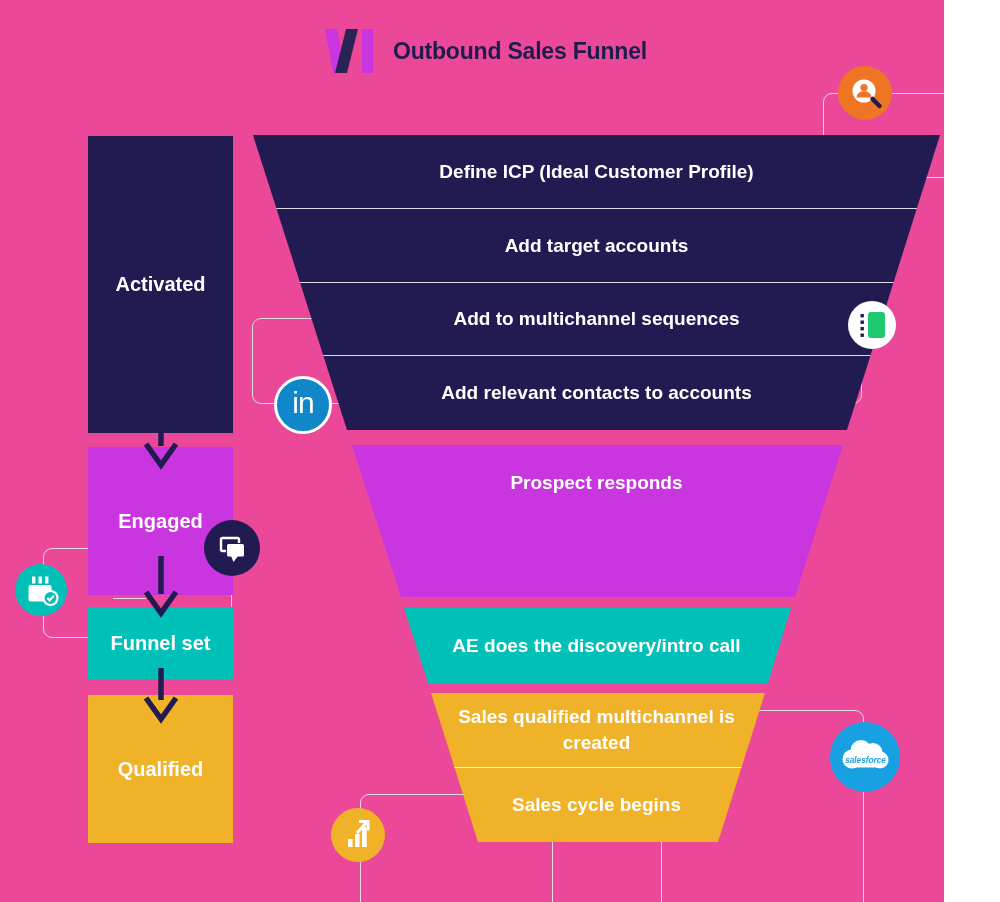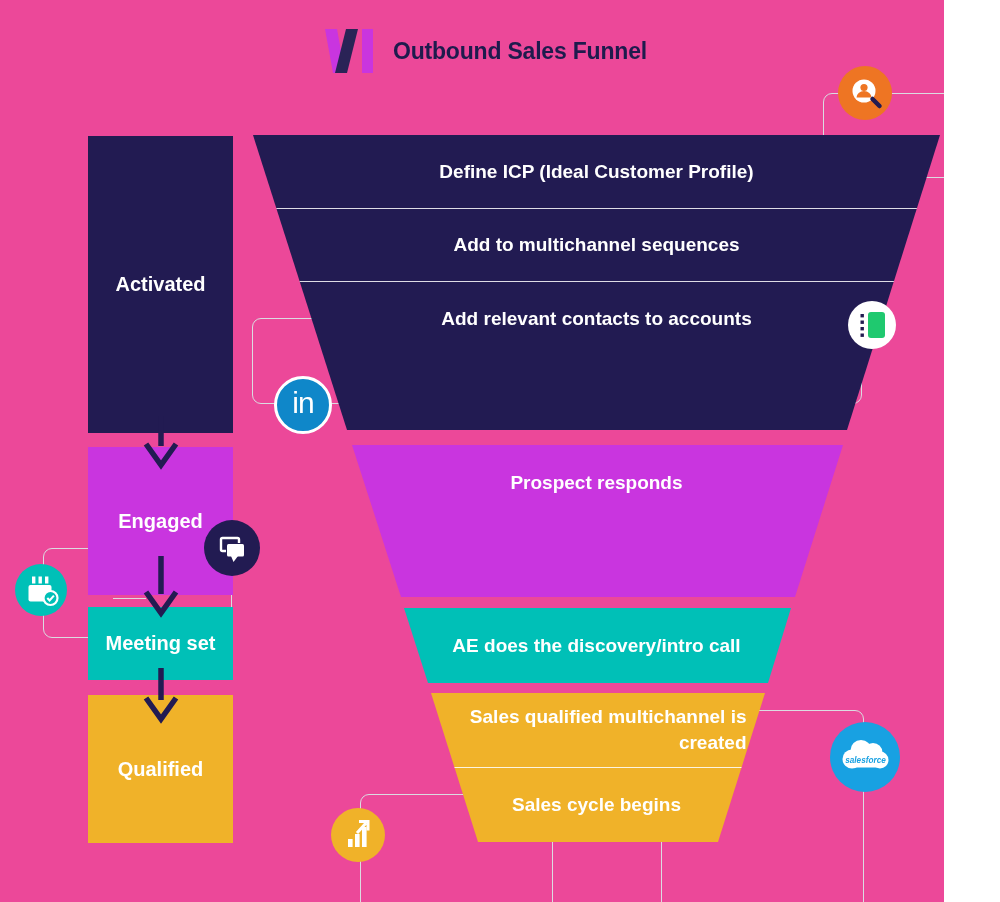--- a/index.html
+++ b/index.html
@@ -33,21 +33,21 @@
   .fsec{position:absolute;left:0;width:687px;display:flex;flex-direction:column}
   .fsec.s-navy{top:0;height:295px;background:var(--navy);
     clip-path:polygon(0px 0px,687px 0px,594px 295px,94px 295px)}
   .fsec.s-magenta{top:310px;height:152px;background:var(--magenta);
     clip-path:polygon(99px 0px,590px 0px,542px 152px,148px 152px)}
   .fsec.s-teal{top:473px;height:75px;background:var(--teal);
     clip-path:polygon(151px 0px,538px 0px,515px 75px,175px 75px)}
   .fsec.s-yellow{top:558px;height:149px;background:var(--yellow);
     clip-path:polygon(178px 0px,512px 0px,465px 149px,225px 149px)}
   .frow{display:flex;align-items:center;justify-content:center;color:#fff;
-    font-size:19px;font-weight:600;text-align:right;line-height:1.35}
+    font-size:19px;font-weight:600;text-align:center;line-height:1.35}
   .frow:not(:last-child){border-bottom:1.5px solid rgba(255,255,255,.85)}
   .frow .wrap{max-width:300px}
 
   
   .arrow{position:absolute;left:142px;width:38px;z-index:3}
 
   
   .chip{position:absolute;border-radius:50%;display:flex;align-items:center;justify-content:center;z-index:4}
   .chip.search-person{left:838px;top:66px;width:54px;height:54px;background:var(--orange)}
   .chip.notebook{left:848px;top:301px;width:48px;height:48px;background:#fff}
@@ -78,21 +78,21 @@
   <div class="gcard" style="left:552px;top:710px;width:312px;height:214px"></div>
   <div class="gseg" style="left:113px;top:598px;width:33px"></div>
 
   <div class="stage activated">
     <span>Activated</span>
   </div>
   <div class="stage engaged">
     <span>Engaged</span>
   </div>
   <div class="stage meeting">
-    <span>Meeting set</span>
+    <span>Funnel set</span>
   </div>
   <div class="stage qualified">
     <span>Qualified</span>
   </div>
 
   <svg class="arrow" style="top:416px;height:54px" viewBox="0 0 38 54">
     <line x1="19" y1="0" x2="19" y2="30" stroke="#221b52" stroke-width="5.5"></line>
     <polyline points="4,28 19,49 34,28" fill="none" stroke="#221b52" stroke-width="5.5"></polyline>
   </svg>
   <svg class="arrow" style="top:556px;height:62px" viewBox="0 0 38 62">
@@ -101,20 +101,23 @@
   </svg>
   <svg class="arrow" style="top:668px;height:56px" viewBox="0 0 38 56">
     <line x1="19" y1="0" x2="19" y2="32" stroke="#221b52" stroke-width="5.5"></line>
     <polyline points="4,30 19,51 34,30" fill="none" stroke="#221b52" stroke-width="5.5"></polyline>
   </svg>
 
   <div class="funnel">
     <div class="fsec s-navy">
       <div class="frow" style="height:74px">
           <span class="wrap" style="max-width:420px">Define ICP (Ideal Customer Profile)</span>
+        </div>
+      <div class="frow" style="height:74px">
+          <span class="wrap" style="max-width:420px">Add target accounts</span>
         </div>
       <div class="frow" style="height:73px">
           <span class="wrap" style="max-width:420px">Add to multichannel sequences</span>
         </div>
       <div class="frow" style="height:74px">
           <span class="wrap" style="max-width:420px">Add relevant contacts to accounts</span>
         </div>
     </div>
     <div class="fsec s-magenta">
       <div class="frow" style="height:75px">

